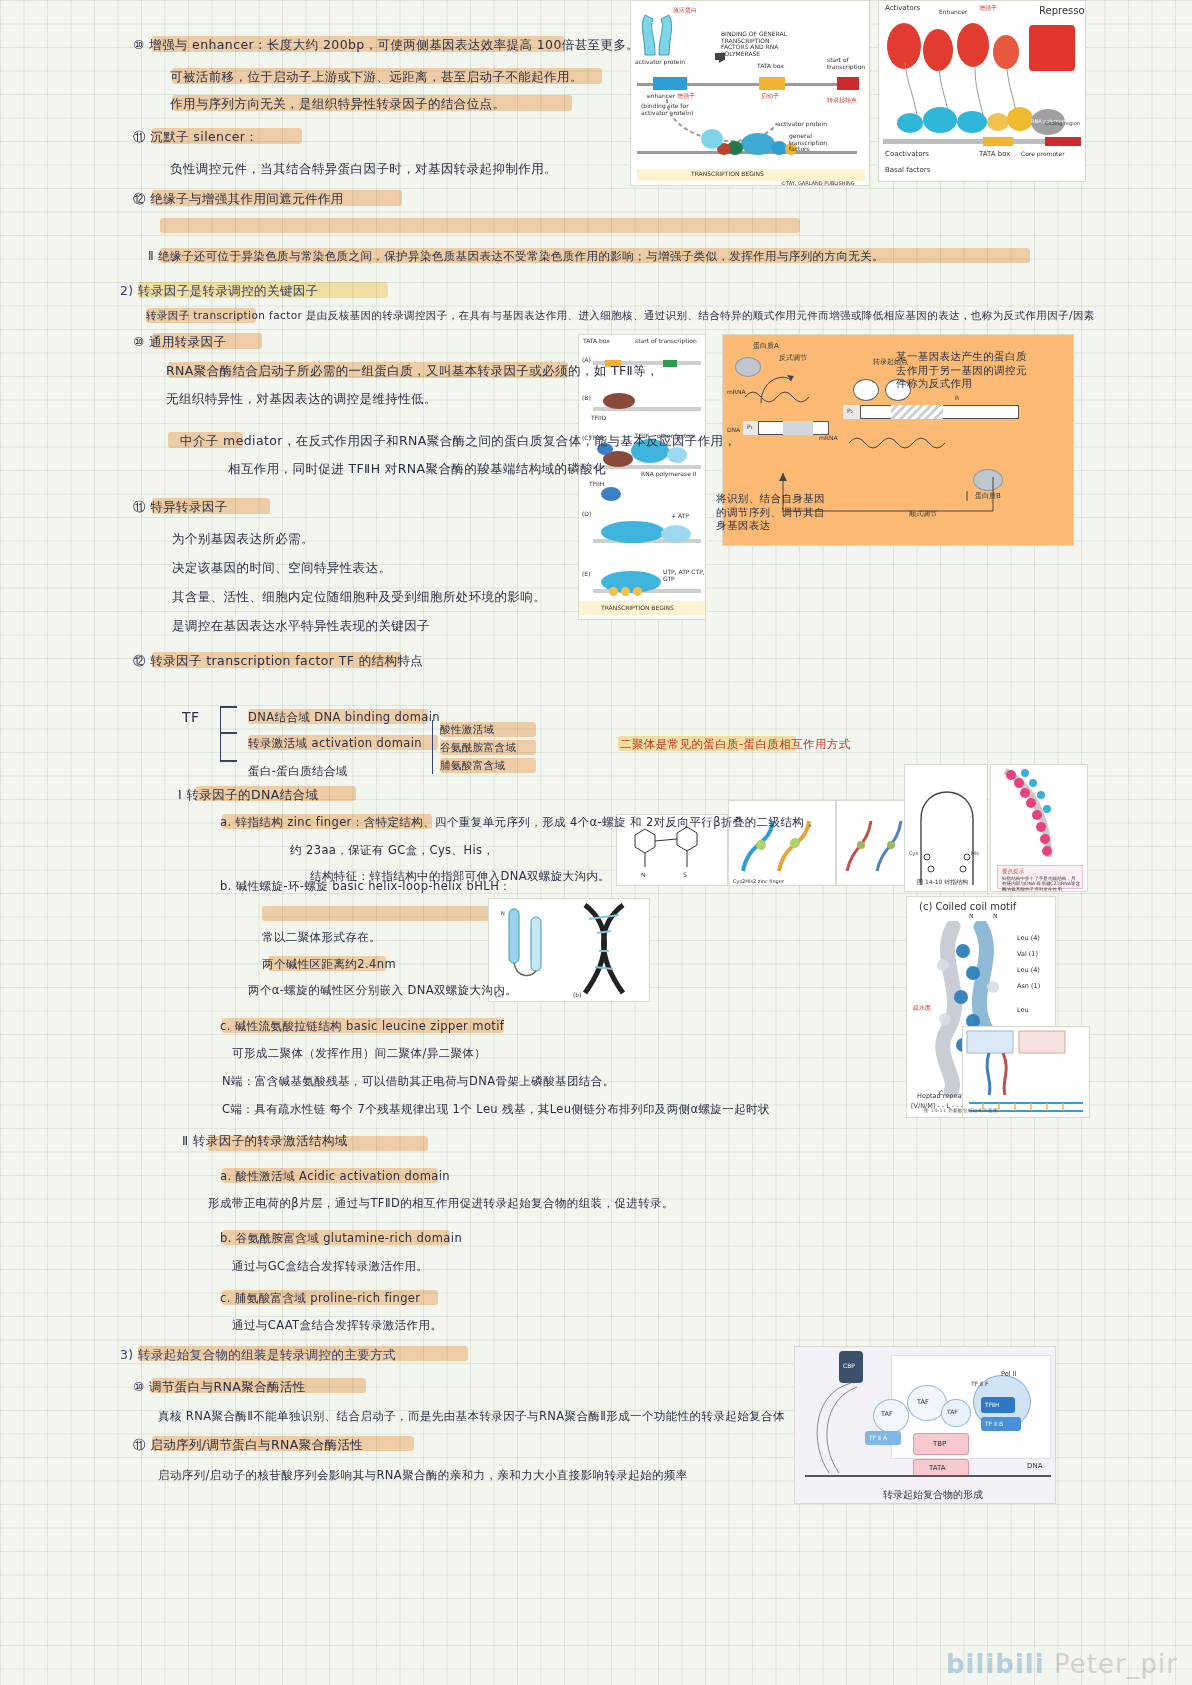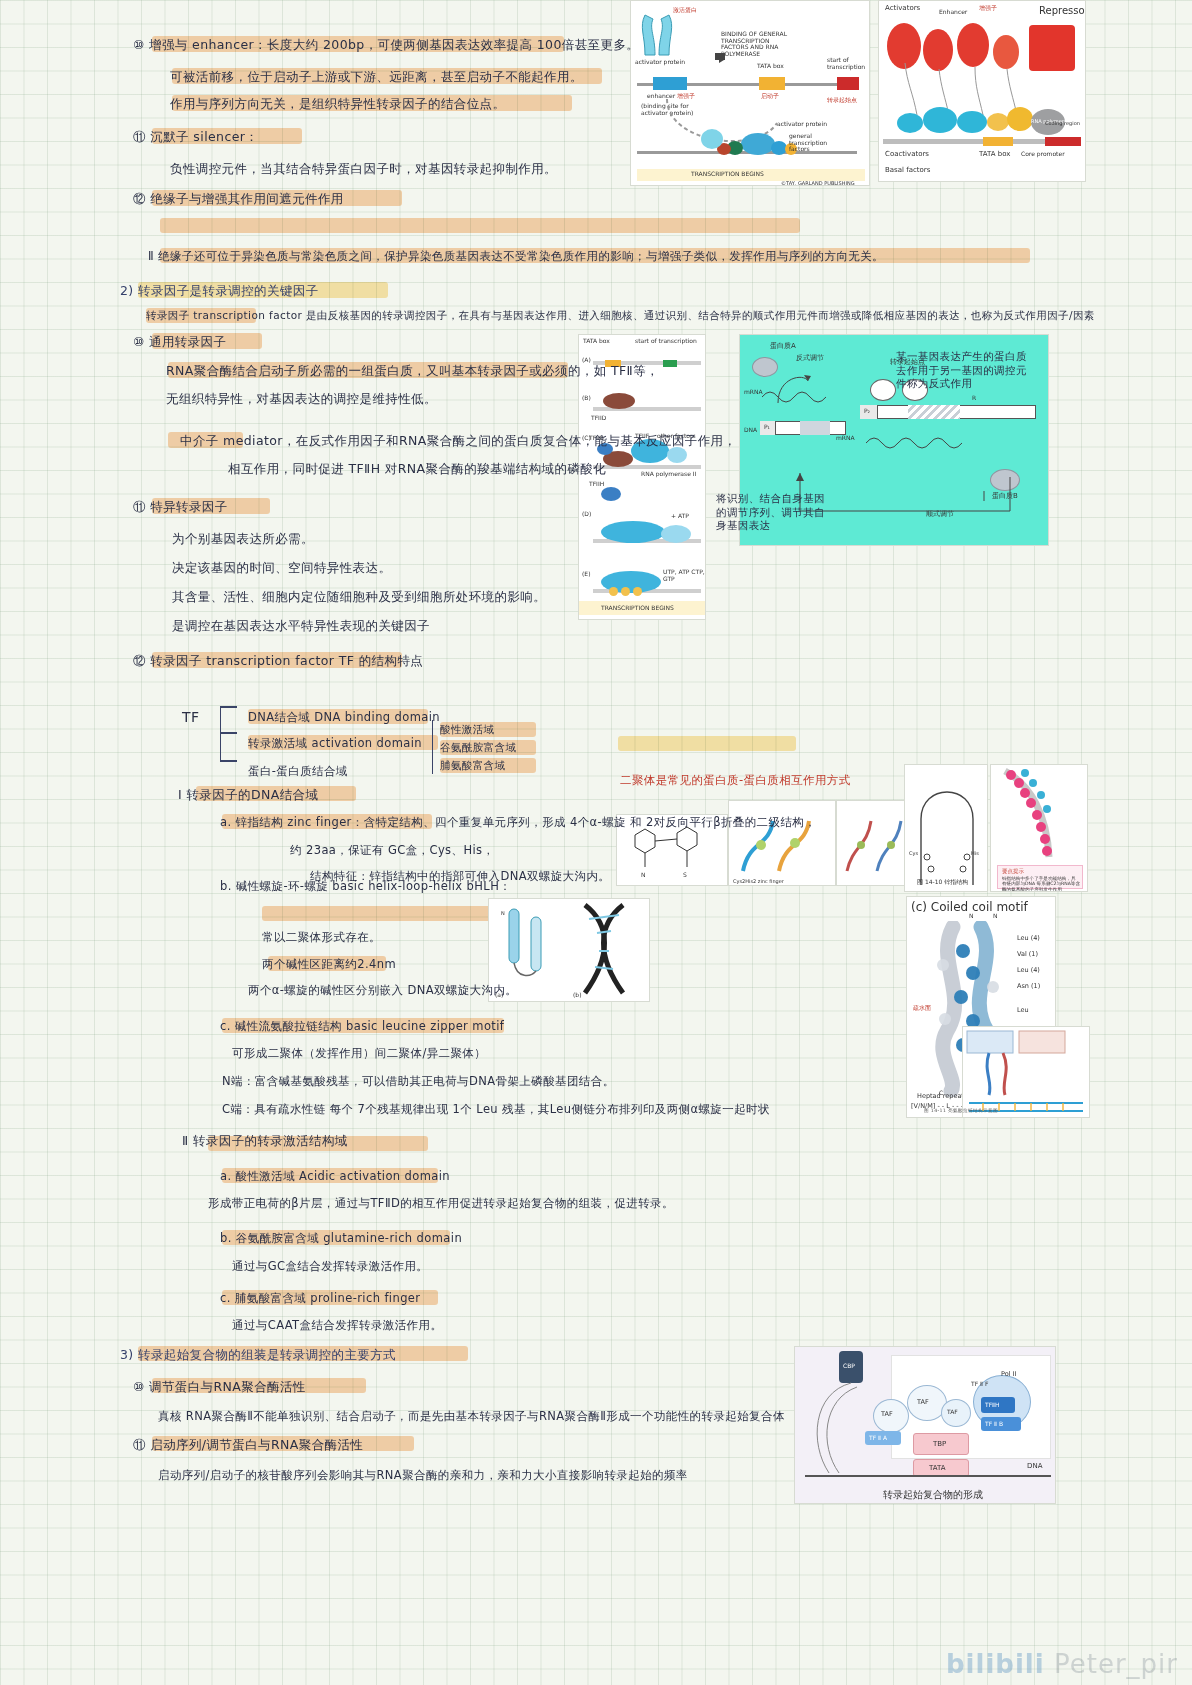--- a/index.html
+++ b/index.html
@@ -146,21 +146,21 @@
   </div>
   <div class="hw txt sm" style="left:248px; top:710px;">DNA结合域   DNA binding domain</div>
   <div class="hw txt sm" style="left:248px; top:736px;">转录激活域   activation domain</div>
   <div class="hw txt sm" style="left:248px; top:764px;">蛋白-蛋白质结合域</div>
 
   <div class="brace" style="left:432px; top:720px; height:54px;"></div>
   <div class="hw txt xs" style="left:440px; top:723px;">酸性激活域</div>
   <div class="hw txt xs" style="left:440px; top:741px;">谷氨酰胺富含域</div>
   <div class="hw txt xs" style="left:440px; top:759px;">脯氨酸富含域</div>
 
-  <div class="hw txt red sm" style="left:620px; top:737px;margin-top:36px;">二聚体是常见的蛋白质-蛋白质相互作用方式</div>
+  <div class="hw txt red sm" style="left:620px; top:737px;">二聚体是常见的蛋白质-蛋白质相互作用方式</div>
 
   <div class="hw txt" style="left:178px; top:787px;">Ⅰ 转录因子的DNA结合域</div>
   <div class="hw txt sm" style="left:220px; top:815px;">a. 锌指结构 zinc finger：含特定结构、四个重复单元序列，形成 4个α-螺旋 和 2对反向平行β折叠的二级结构，</div>
   <div class="hw txt sm" style="left:290px; top:843px;">约 23aa，保证有 GC盒，Cys、His，</div>
   <div class="hw txt sm" style="left:290px; top:869px;margin-left:20px;">结构特征：锌指结构中的指部可伸入DNA双螺旋大沟内。</div>
   <div class="hw txt sm" style="left:220px; top:879px;">b. 碱性螺旋-环-螺旋 basic helix-loop-helix bHLH：</div>
   <div class="hw txt sm" style="left:262px; top:930px;">常以二聚体形式存在。</div>
   <div class="hw txt sm" style="left:262px; top:957px;">两个碱性区距离约2.4nm</div>
   <div class="hw txt sm" style="left:248px; top:983px;">两个α-螺旋的碱性区分别嵌入 DNA双螺旋大沟内。</div>
   <div class="hw txt sm" style="left:220px; top:1019px;">c. 碱性流氨酸拉链结构 basic leucine zipper motif</div>
@@ -298,21 +298,21 @@
     <div class="dna-line" style="left:14px; top:254px; width:108px; height:4px; background:#cfcfcf;"></div>
     <div class="blob" style="left:22px; top:236px; width:60px; height:22px; background:#3fb4dd;"></div>
     <div class="blob" style="left:30px; top:252px; width:9px; height:9px; background:#f2c14d;"></div>
     <div class="blob" style="left:42px; top:252px; width:9px; height:9px; background:#f2c14d;"></div>
     <div class="blob" style="left:54px; top:252px; width:9px; height:9px; background:#f2c14d;"></div>
     <div class="lbl" style="left:84px; top:234px; width:42px;">UTP, ATP CTP, GTP</div>
     <div class="box-el" style="left:0; top:266px; width:128px; height:14px; background:#fdf3d0;"></div>
     <div class="lbl" style="left:22px; top:270px;">TRANSCRIPTION BEGINS</div>
   </div>
 
-  <div class="fig" style="left:739px; top:334px; width:310px; height:212px; background:#5eead4;">
+  <div class="fig" style="left:722px; top:334px; width:352px; height:212px; background:#fdba74;">
 
     <div class="lbl" style="left:30px; top:8px; font-size:7px;">蛋白质A</div>
     <div class="blob" style="left:12px; top:22px; width:26px; height:20px; background:#bfc6cf; border:1px solid #8d959f;"></div>
     <div class="lbl" style="left:4px; top:54px; font-size:6px;">mRNA</div>
     <svg width="90" height="26" style="position:absolute;left:22px;top:50px;">
       <path d="M0 12 Q8 2 16 12 T32 12 T48 12 T64 12" stroke="#444" fill="none" stroke-width="1"></path>
     </svg>
     <div class="lbl" style="left:4px; top:92px; font-size:6px;">DNA</div>
     <div class="box-el" style="left:20px; top:86px; width:86px; height:14px; border:1px solid #555; background:#fff;"></div>
     <div class="box-el" style="left:20px; top:86px; width:16px; height:14px; border-right:1px solid #555; background:#e9e9e9;"></div>
@@ -434,21 +434,21 @@
         <line x1="18" y1="18" x2="48" y2="14"></line>
           <line x1="26" y1="32" x2="40" y2="30"></line>
         <line x1="28" y1="50" x2="38" y2="50"></line>
           <line x1="24" y1="66" x2="42" y2="68"></line>
       </g>
       <text x="2" y="96" font-size="6" fill="#333">(b)</text>
     </svg>
   </div>
 
   <div class="fig" style="left:906px; top:896px; width:150px; height:222px;">
-    <div class="lbl" style="left:4px; top:4px; font-size:12px;">(c) Coiled coil motif</div>
+    <div class="lbl" style="left:12px; top:4px; font-size:10px;">(c) Coiled coil motif</div>
     <div class="lbl" style="left:62px; top:16px; font-size:6px;">N</div>
     <div class="lbl" style="left:86px; top:16px; font-size:6px;">N</div>
     <svg width="92" height="176" style="position:absolute;left:16px;top:24px;">
       <path d="M30 6 C12 40, 46 74, 24 110 C10 134, 36 158, 28 170" stroke="#c9ced6" stroke-width="15" fill="none" stroke-linecap="round"></path>
       <path d="M58 6 C76 40, 42 74, 64 110 C78 134, 52 158, 60 170" stroke="#8fbad6" stroke-width="15" fill="none" stroke-linecap="round"></path>
       <g fill="#2e7fb8" opacity="0.95">
         <circle cx="40" cy="30" r="7"></circle>
           <circle cx="50" cy="52" r="7"></circle>
           <circle cx="38" cy="76" r="7"></circle>
         <circle cx="50" cy="100" r="7"></circle>

